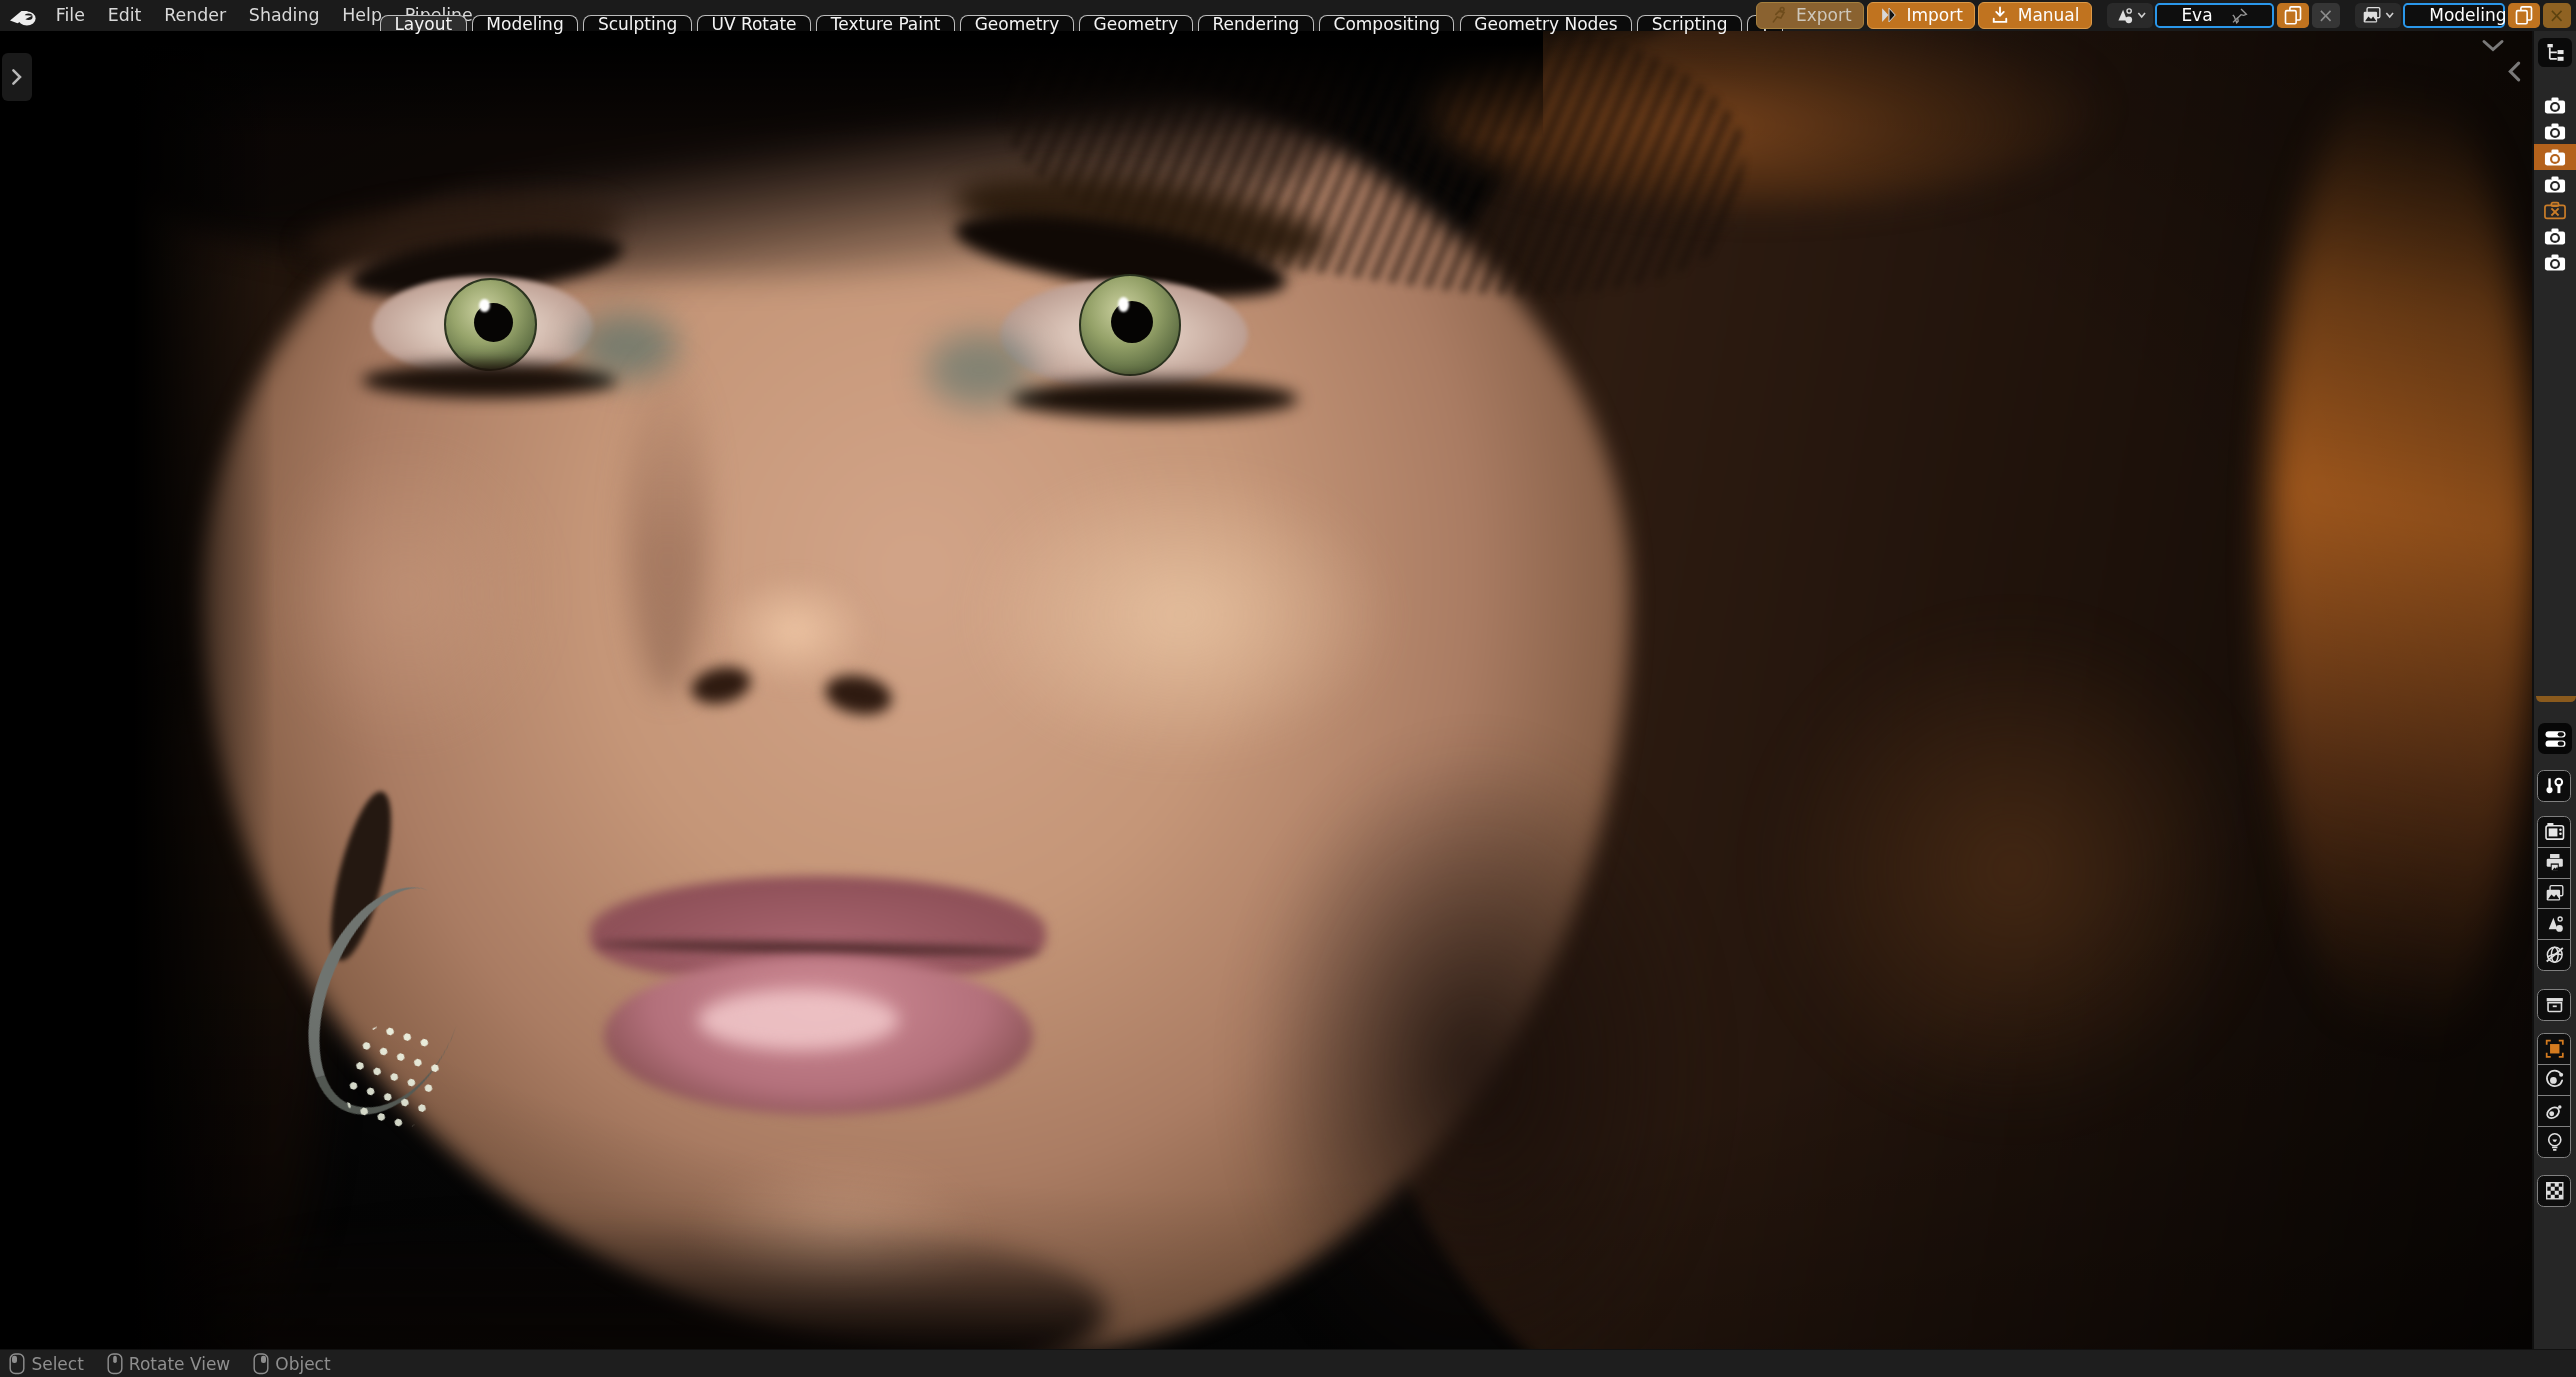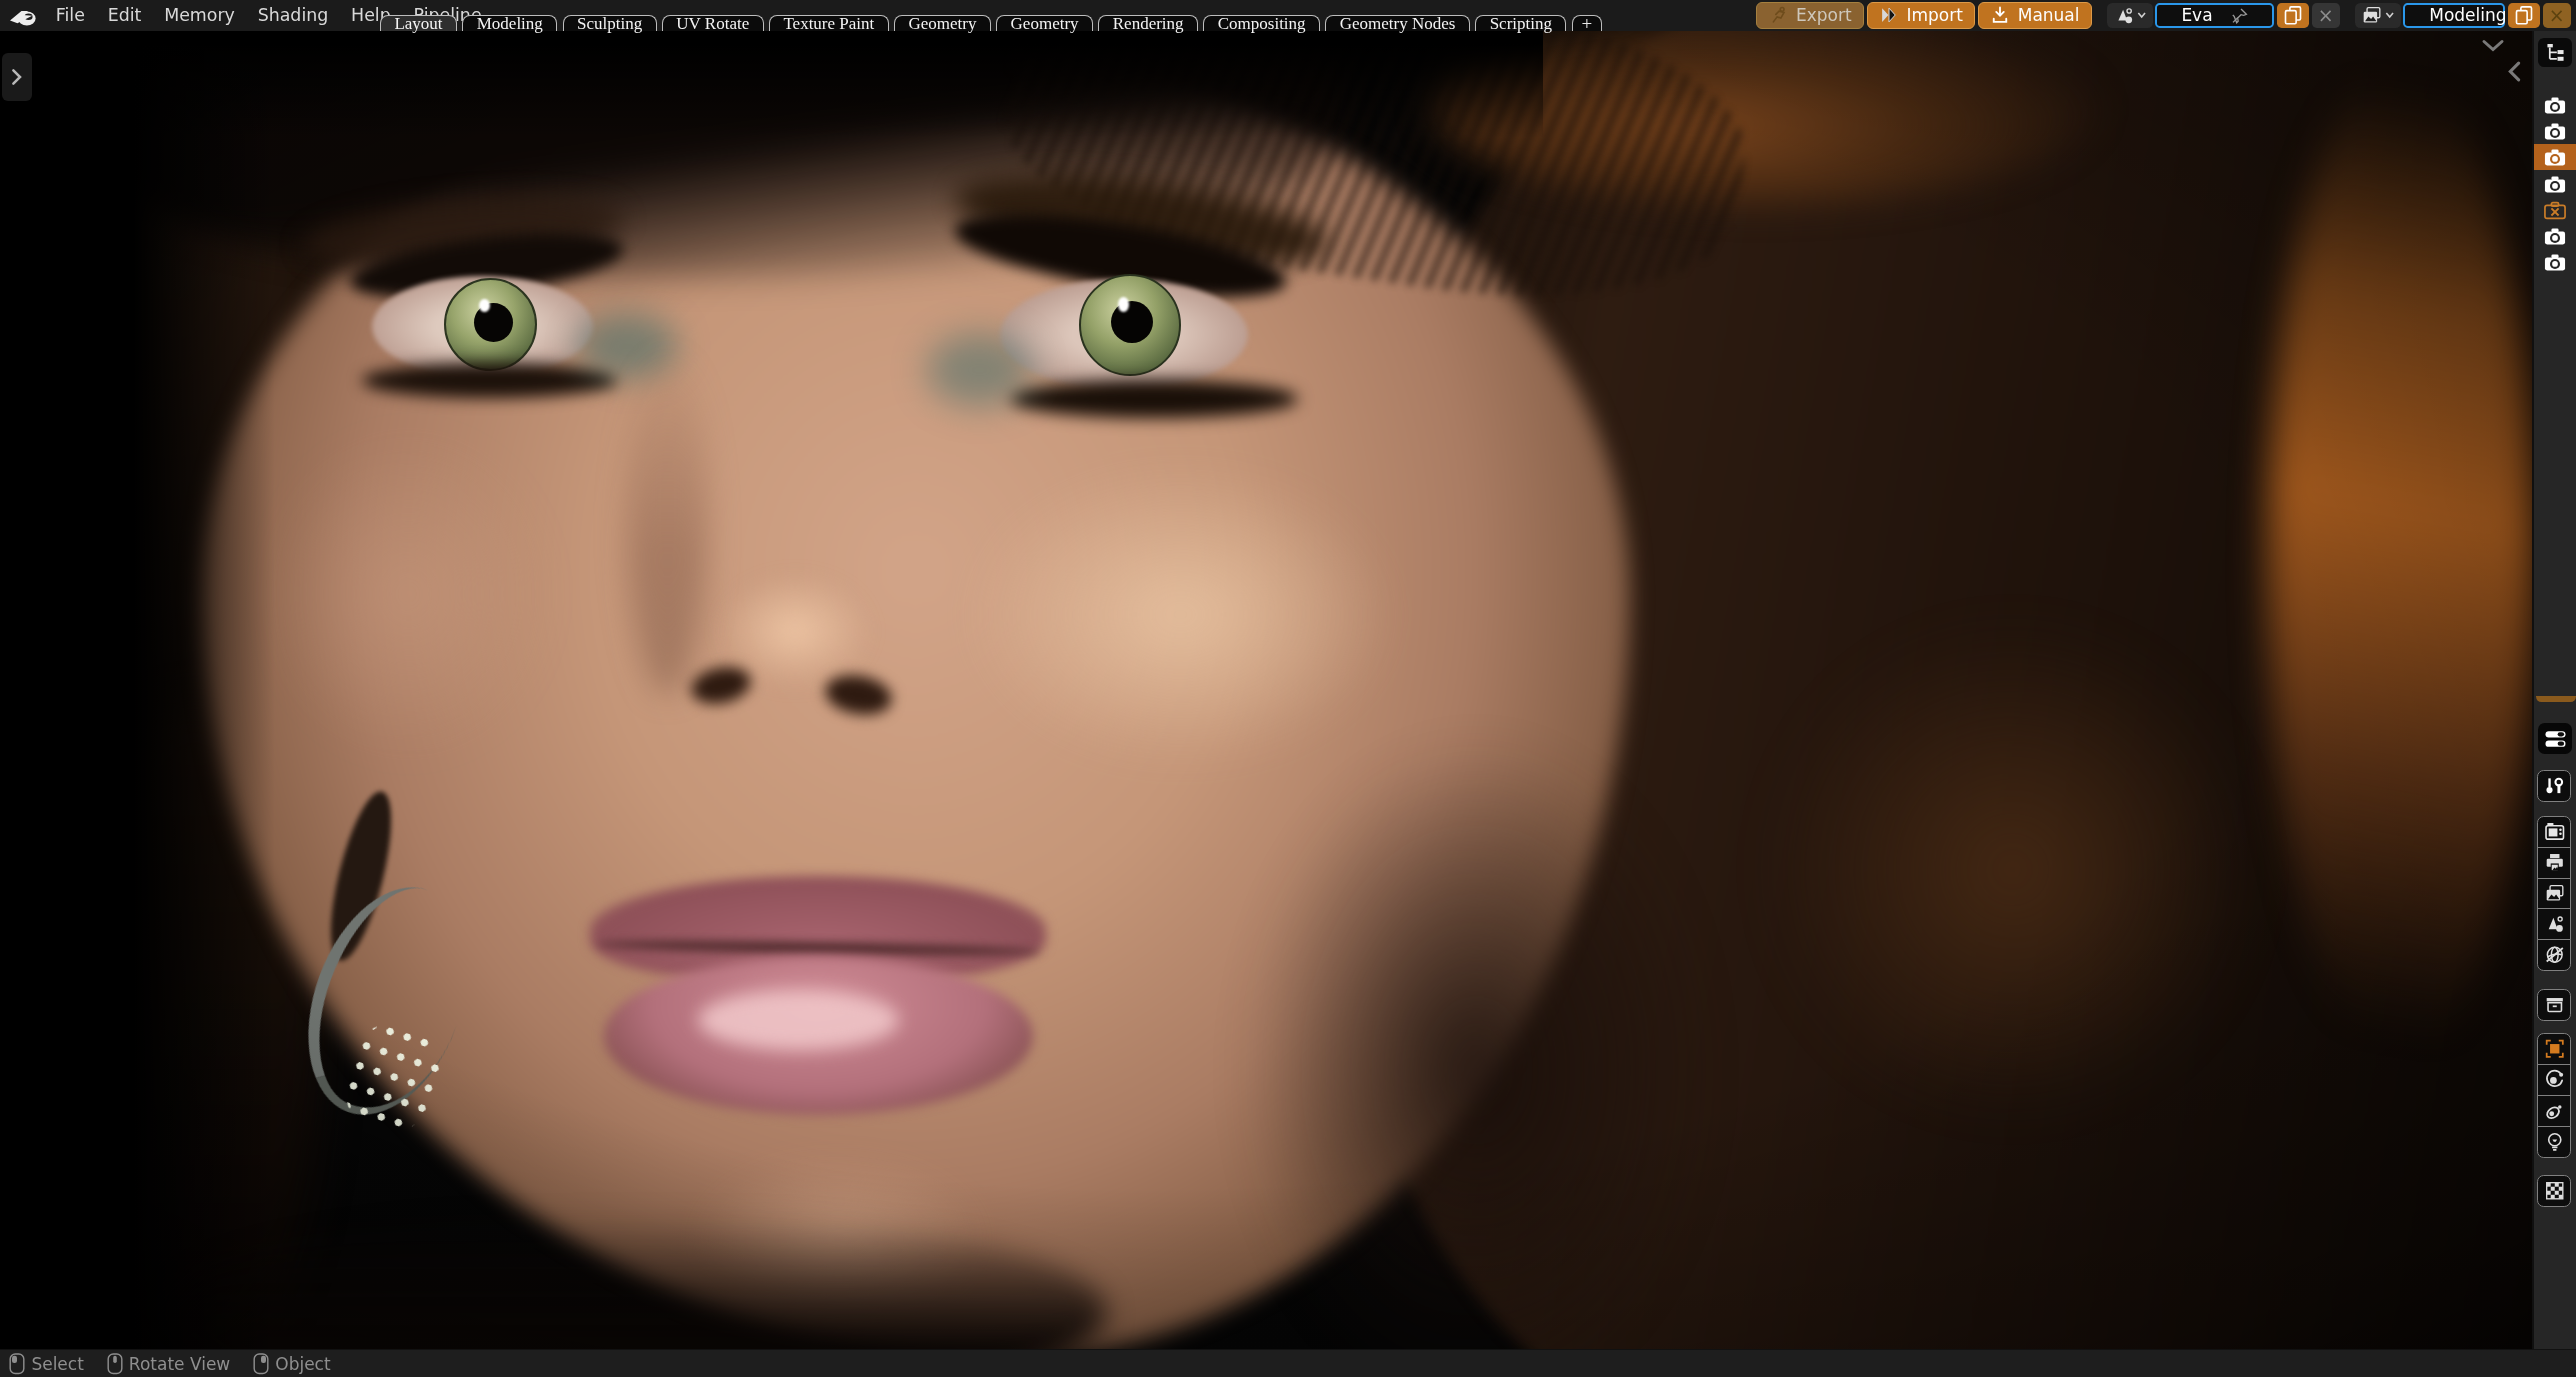--- a/index.html
+++ b/index.html
@@ -7,21 +7,21 @@
   .screen{position:relative;width:2576px;height:1378px;background:#1b1b1b;}
   svg{display:block;}
 
   
   .topbar{position:absolute;top:0;left:0;right:0;height:31px;background:#1b1b1b;z-index:30;}
   .topbar-inner{display:flex;align-items:center;height:31px;}
   .logo{width:31px;height:24px;margin:2.7px 5.4px 0 8px;}
   .menu-item{font-size:17.4px;color:#d9d9d9;padding:0 11.4px;line-height:29.5px;cursor:default;}
   .tabs{position:absolute;left:380px;bottom:0;display:flex;align-items:flex-end;gap:5.4px;z-index:31;}
   .wtab{box-sizing:border-box;height:16px;padding:0 13.4px;font-size:17px;color:#f4f4f4;background:#0b0b0b;
-    border:1.3px solid #bdbdbd;border-bottom:none;border-radius:8px 8px 0 0;display:flex;align-items:center;font-family:Liberation Serif, serif;}
+    border:1.3px solid #bdbdbd;border-bottom:none;border-radius:8px 8px 0 0;display:flex;align-items:center;}
   .wtab.active{background:#2e2e2e;}
   .wtab.plus{padding:0 8.7px;font-size:19px;color:#e8e8e8;}
   .top-right{position:absolute;right:5.4px;top:2.7px;height:25.5px;display:flex;align-items:center;gap:14.8px;z-index:32;}
   .pipe-group{display:flex;gap:2.7px;}
   .pbtn{height:25.5px;border-radius:6px;background:#c0731f;border:0.7px solid #dd9a47;color:#fdfdfd;
     font-size:17px;display:flex;align-items:center;gap:7.4px;padding:0 11.4px;}
   .pbtn.dim{background:#8a6230;border-color:#a5803f;color:#cec7bb;}
   .idg{display:flex;align-items:center;gap:2.7px;}
   .icon-btn{width:46px;height:25.5px;background:#2a2a2a;border-radius:5.4px;display:flex;align-items:center;justify-content:center;gap:2.7px;}
   .field{box-sizing:border-box;height:25.5px;background:#0e0e0e;border:2px solid #2a97ea;border-radius:4.7px;color:#fff;
@@ -143,21 +143,21 @@
     <div class="topbar-inner">
       <div class="logo">
         <svg viewBox="0 0 46 36">
             <ellipse cx="28" cy="20" rx="13" ry="10.5" fill="#ededed"></ellipse>
           <ellipse cx="30.5" cy="17.5" rx="6" ry="4.8" fill="#1b1b1b"></ellipse>
           <path d="M3 23 L20 9 L30 9 L22 15 L36 16 L14 27 Z" fill="#ededed"></path>
           </svg>
       </div>
       <span class="menu-item">File</span>
       <span class="menu-item">Edit</span>
-      <span class="menu-item">Memory</span>
+      <span class="menu-item">Render</span>
       <span class="menu-item">Shading</span>
       <span class="menu-item">Help</span>
       <span class="menu-item">Pipeline</span>
     </div>
 
     <nav class="tabs">
       <div class="wtab active">Layout</div>
       <div class="wtab">Modeling</div>
       <div class="wtab">Sculpting</div>
       <div class="wtab">UV Rotate</div>

